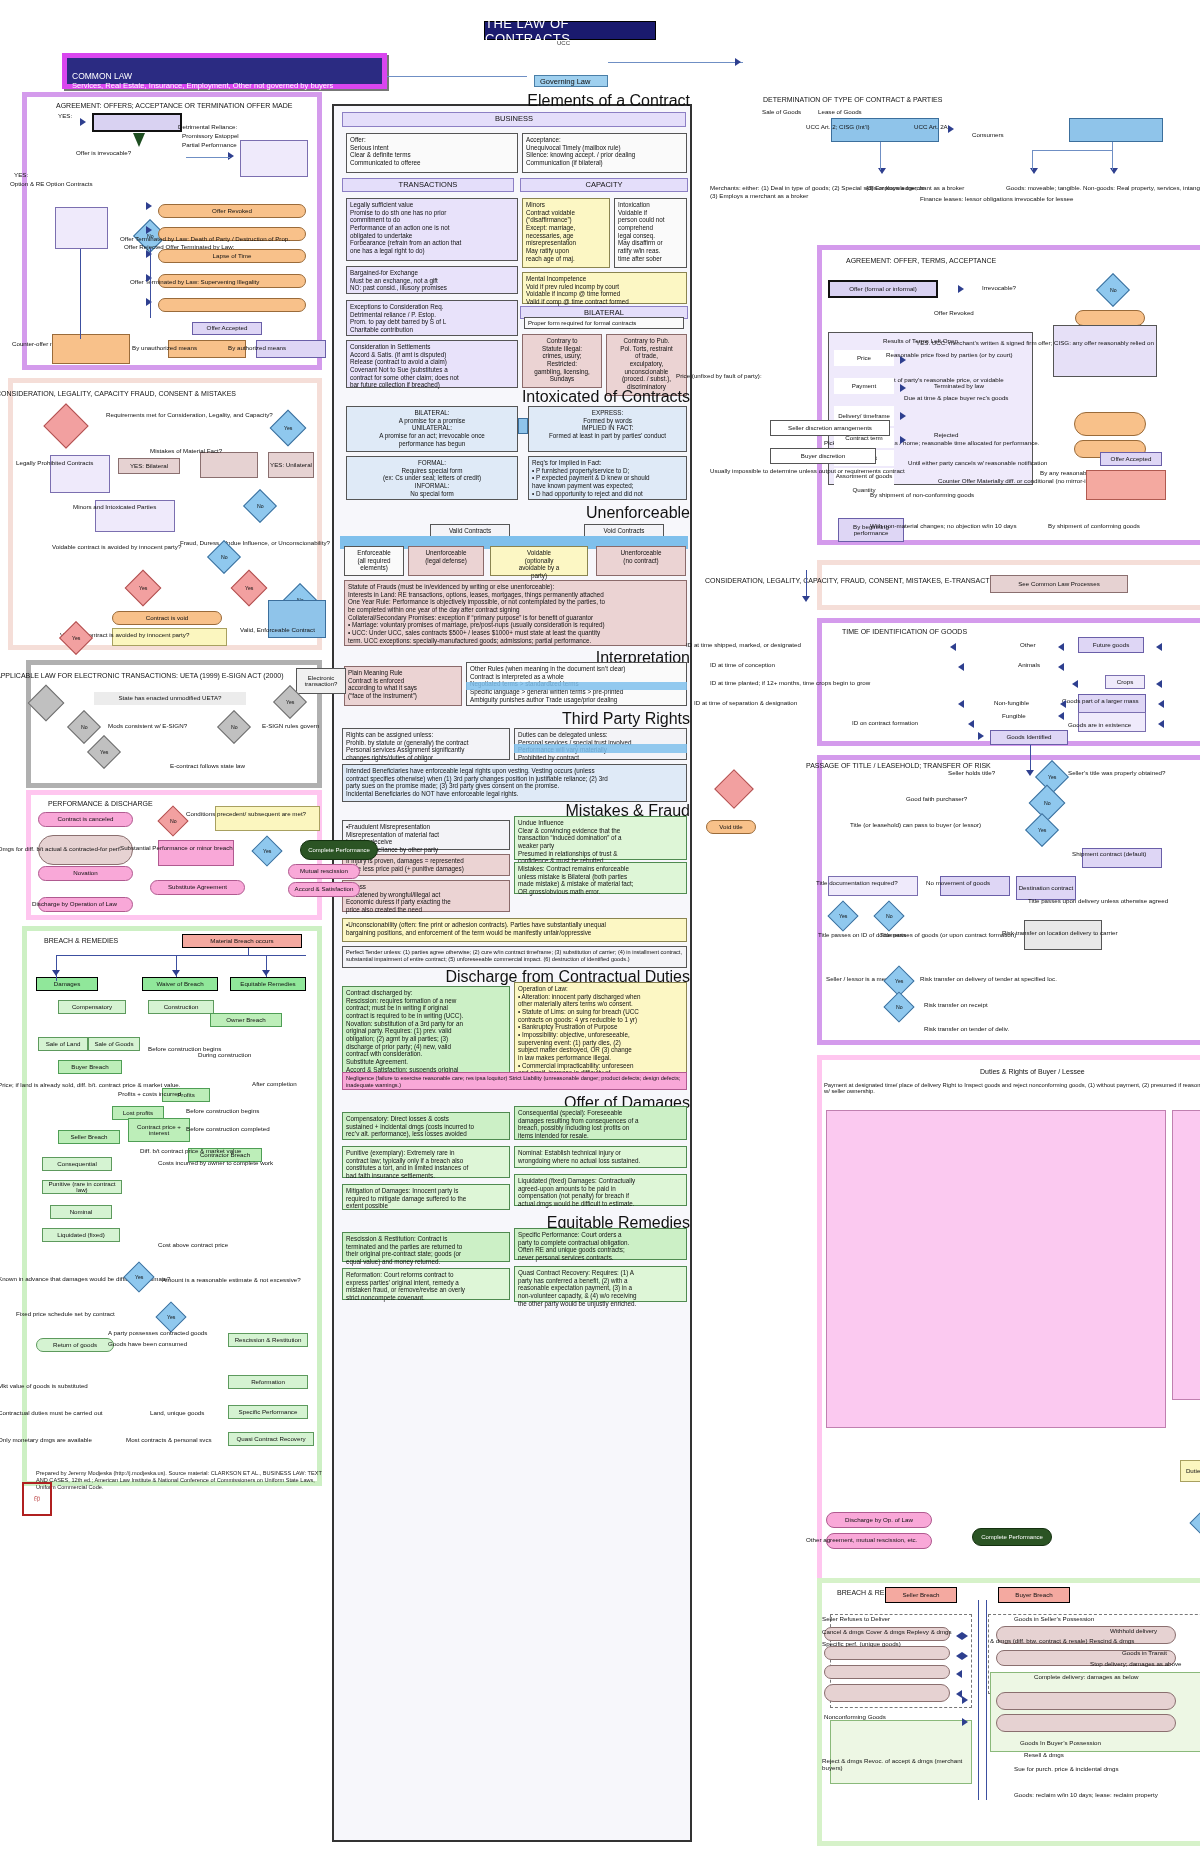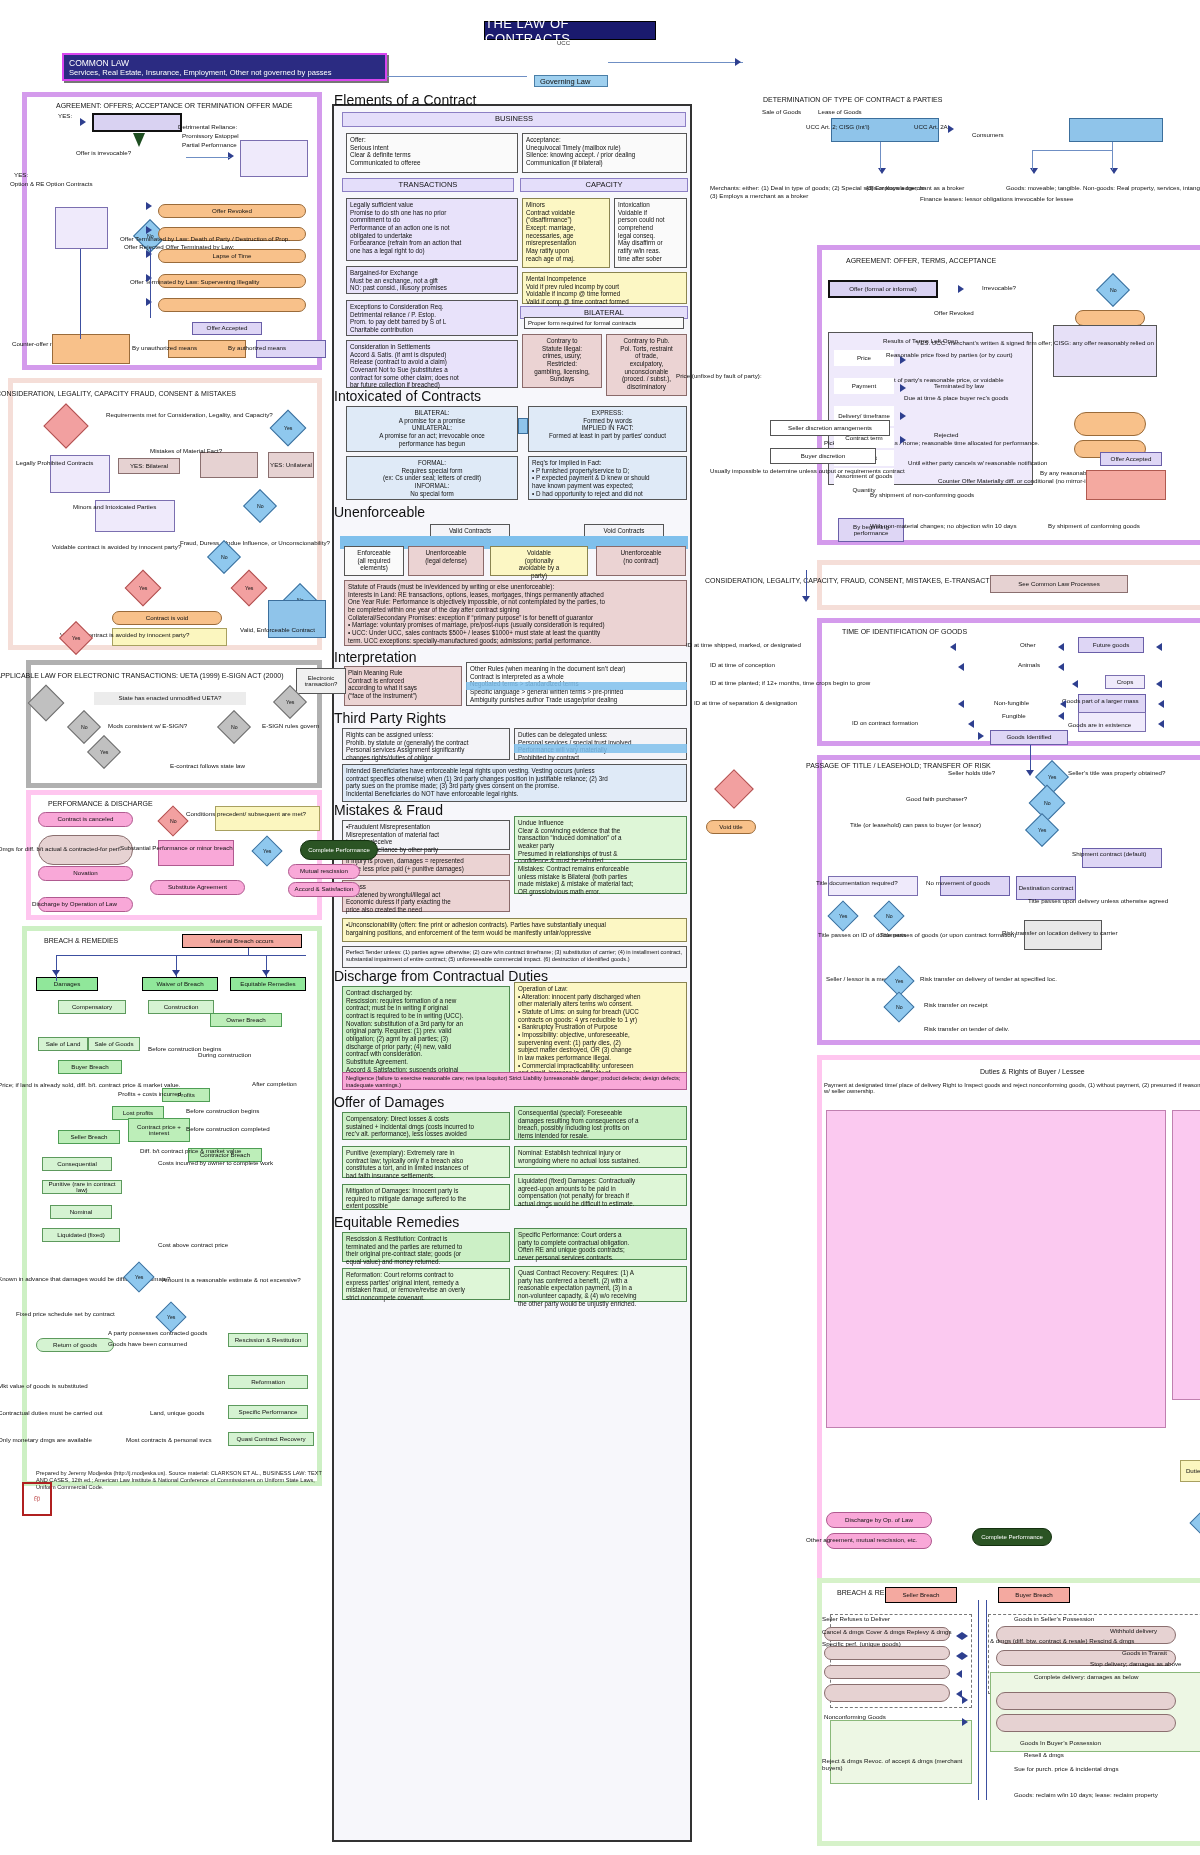--- a/index.html
+++ b/index.html
@@ -14,21 +14,21 @@
   .ctr { text-align:center; }
 
   
   .title-banner{
     position:absolute; background:#1a1a6e; color:#fff;
     border:1px solid #000; font-size:13px; letter-spacing:.5px;
     display:flex; align-items:center; justify-content:center;
   }
   .navy-banner{
     position:absolute; background:#2b2b82; color:#fff;
-    border:2px solid #d946ef; font-size:8.5px; padding:3px 5px;
+    border:5px solid #d946ef; font-size:8.5px; padding:13px 5px;
     box-shadow:2px 2px 0 #777;
   }
   .gl-banner{
     position:absolute; background:#9fd0ef; border:1px solid #4a7fa8;
     font-size:7.5px; padding:1px 5px;
   }
 
   
   .frame{ position:absolute; border-style:solid; background:#fff; }
   .f-purple{ border:5px solid #d49bec; }
@@ -69,21 +69,21 @@
 
   
   .lbl{ position:absolute; font-size:6.2px; line-height:1.05; white-space:nowrap; }
   .lbl-w{ position:absolute; font-size:6.2px; line-height:1.1; }
 
   
   .center-panel{
     position:absolute; left:332px; top:104px; width:360px; height:1738px;
     background:#f7f7fb; border:2px solid #333;
   }
-  .sect-h{ position:absolute; text-align:left; font-size:14px; color:#111; width:100%; }
+  .sect-h{ position:absolute; text-align:right; font-size:16px; color:#111; width:100%; }
   .bar{ position:absolute; background:#e4defa; border:1px solid #8c7fc4;
         text-align:center; font-size:7.5px; padding:1px 0; }
   .bar-blue{ position:absolute; background:#7fc0ec; height:13px; }
   .cbox{ position:absolute; font-size:6.3px; line-height:1.22; padding:2px 3px; }
   .cbox.lavb{ background:#e8e2fa; border:1px solid #555; }
   .cbox.whiteb{ background:#fafafa; border:1px solid #555; }
   .cbox.yellowb{ background:#fcf7c4; border:1px solid #8a8450; }
   .cbox.roseb{ background:#ebd3d3; border:1px solid #8a6a6a; }
   .cbox.blueb{ background:#dfeaf7; border:1px solid #555; }
   .cbox.greenb{ background:#ccf0c6; border:1px solid #4f8a50; }
@@ -106,21 +106,21 @@
   .stamp{ position:absolute; width:30px; height:34px; border:2px solid #b02020; color:#b02020;
           font-size:6px; display:flex;align-items:center;justify-content:center; }
 </style>
 </head>
 <body>
 
 <div class="title-banner" style="left:484px;top:21px;width:172px;height:19px;">THE LAW OF CONTRACTS</div>
 
 <div class="navy-banner" style="left:62px;top:53px;width:325px;height:28px;">
   <div>COMMON LAW</div>
-  <div style="font-size:7.6px;">Services, Real Estate, Insurance, Employment, Other not governed by passes</div>
+  <div style="font-size:7.6px;">Services, Real Estate, Insurance, Employment, Other not governed by buyers</div>
 </div>
 <div class="lbl" style="left:557px;top:40px;font-size:6px;color:#333;">UCC</div>
 <div class="gl-banner" style="left:534px;top:75px;width:74px;height:12px;">Governing Law</div>
 <div class="hline-l" style="left:387px;top:76px;width:140px;"></div>
 <div class="hline-l" style="left:608px;top:62px;width:135px;"></div>
 <div class="arr-r" style="left:735px;top:58px;"></div>
 
 <div class="center-panel">
 
   <div class="sect-h" style="top:-14px;">Elements of a Contract</div>

